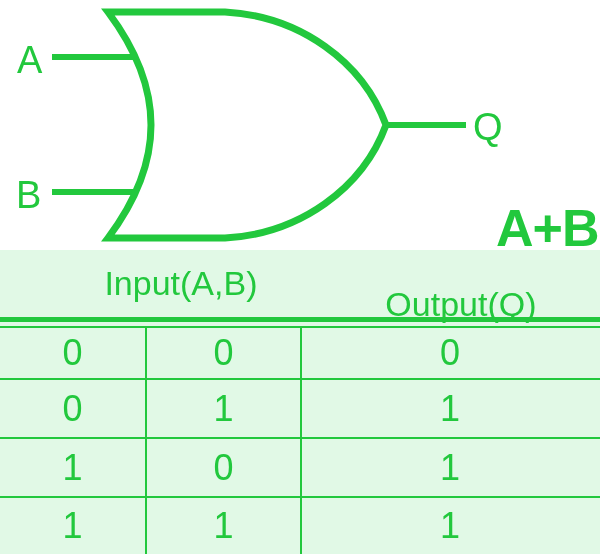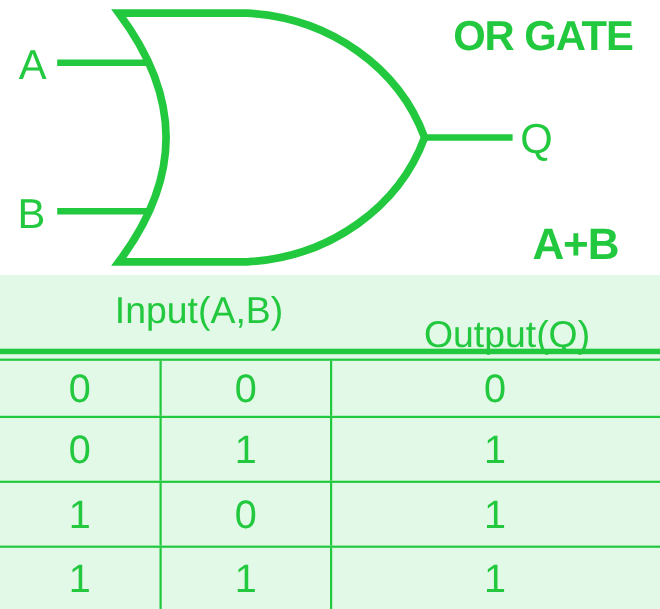--- a/index.html
+++ b/index.html
@@ -16,21 +16,21 @@
   }
   .diagram svg{position:absolute;left:0;top:0;}
   .lbl{
     position:absolute;color:#22c83d;line-height:1;
     user-select:none;white-space:nowrap;
   }
   .lbl-a     {left:17px; top:41px;  font-size:38px;}
   .lbl-b     {left:16px; top:176px; font-size:38px;}
   .lbl-q     {left:473px;top:108px; font-size:38px;}
   .lbl-title {left:412px;top:14px;  font-size:38px;font-weight:bold;letter-spacing:-1px;}
-  .lbl-expr  {left:484px;top:202px; font-size:40px;font-weight:bold;letter-spacing:-1px;}
+  .lbl-expr  {left:496px;top:202px; font-size:52px;font-weight:bold;letter-spacing:-1px;}
 
   
   .truth{
     position:absolute;left:0;top:250px;width:600px;height:304px;
     background:#e1f9e6;color:#22c83d;
   }
   .t-head{
     display:flex;height:67px;align-items:center;
   }
   .t-head .hcell{
@@ -70,21 +70,20 @@
       <path d="M 52 192 H 140" stroke="#22c83d" stroke-width="6" fill="none"></path>
       <path d="M 386 125 H 466" stroke="#22c83d" stroke-width="6" fill="none"></path>
       <path d="M 108 12 L 225 12 C 300 16 363 62 386 125
                C 363 188 300 234 225 238 L 108 238
                C 138 198 151 162 151 125
                C 151 88 138 52 108 12 Z" stroke="#22c83d" stroke-width="7" fill="#ffffff" stroke-linejoin="miter"></path>
     </svg>
     <div class="lbl lbl-a">A</div>
     <div class="lbl lbl-b">B</div>
     <div class="lbl lbl-q">Q</div>
-    <div class="lbl lbl-title">OR GATE</div>
     <div class="lbl lbl-expr">A+B</div>
   </div>
 
   <div class="truth">
     <div class="t-head">
       <div class="hcell input">Input(A,B)</div>
       <div class="hcell output">Output(Q)</div>
     </div>
     <div class="dbl-rule"></div>
 

